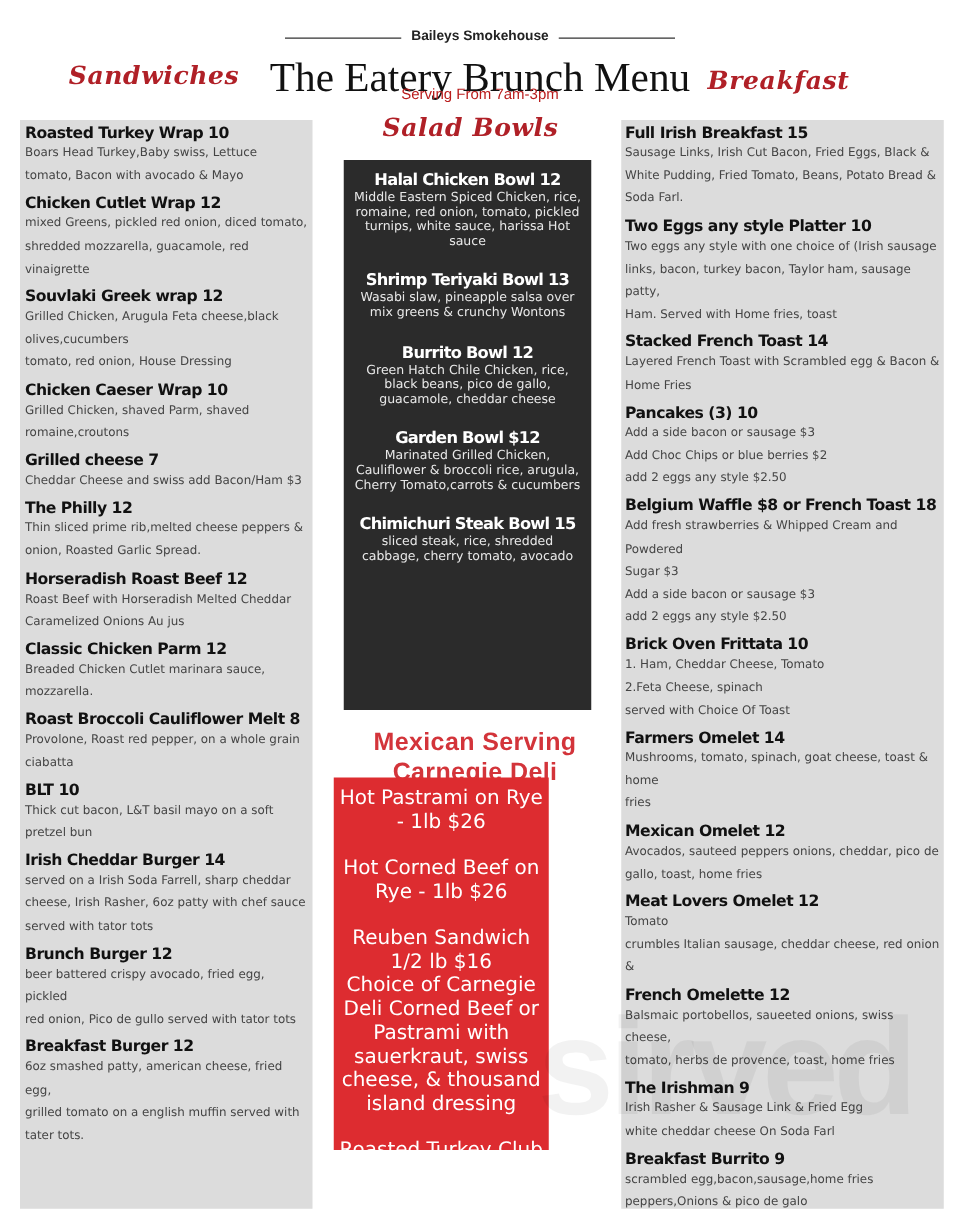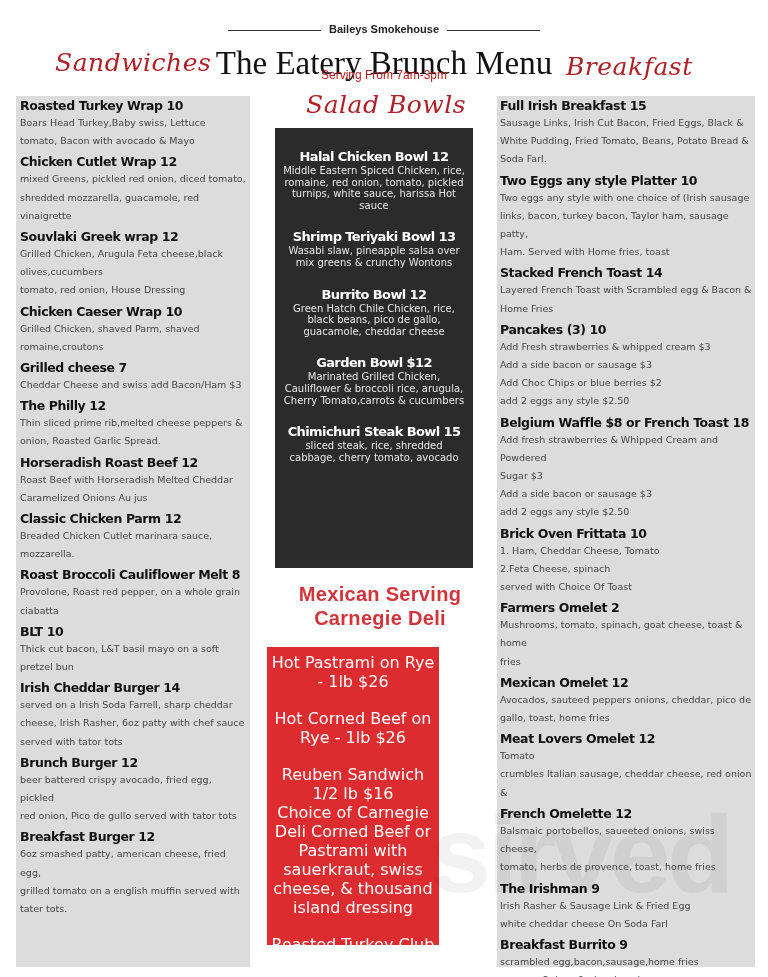--- a/index.html
+++ b/index.html
@@ -7,35 +7,35 @@
       width: 768px; height: 977px; background: #ffffff; position: relative; overflow: hidden;
       font-family: "DejaVu Sans", sans-serif; color: #222;
     }
     .header { position: absolute; left: 0; top: 0; width: 632px; height: 92px; }
     .top-line { position: absolute; top: 30px; height: 1px; background: #333; }
     .brand { position: absolute; top: 23px; left: 0; width: 768px; text-align: center; font-family: "Liberation Sans", sans-serif; font-weight: bold; font-size: 11px; color: #222; }
     .brand span { background: #fff; padding: 0 8px; }
     .title { position: absolute; top: 46px; left: 0; width: 768px; text-align: center; font-family: "Liberation Serif", serif; font-size: 33px; color: #111; line-height: 34px; }
     .serving { position: absolute; top: 68px; left: 0; width: 768px; text-align: center; font-family: "Liberation Sans", sans-serif; font-size: 12px; color: #b91c1c; }
     .script {
-      position: absolute; font-family: "DejaVu Serif", serif; font-style: italic; font-weight: normal;
-      color: #b02027; font-size: 25px; letter-spacing: 0.5px;
+      position: absolute; font-family: "DejaVu Serif", serif; font-style: italic; font-weight: bold;
+      color: #b02027; font-size: 20px; letter-spacing: 0.5px;
     }
     .col { position: absolute; background: #dcdcdc; }
     .col-left { left: 16px; top: 96px; width: 234px; height: 871px; padding: 0 4px; box-sizing: border-box; }
     .col-right { left: 497px; top: 96px; width: 258px; height: 871px; padding: 0 3px; box-sizing: border-box; }
     .item-name { font-family: "DejaVu Sans", sans-serif; font-weight: bold; font-size: 12.5px; color: #111; margin-top: 3px; line-height: 17px; letter-spacing: -0.4px; }
     .item-desc { font-family: "DejaVu Sans", sans-serif; font-size: 9.5px; color: #444; line-height: 18.2px; }
     .col-left .item-name:first-child, .col-right .item-name:first-child { margin-top: 1px; }
-    .bowls { position: absolute; left: 275px; top: 128px; width: 198px; height: 440px; background: #2b2b2b; color: #fff; text-align: center; box-sizing: border-box; padding-top: 20px; }
+    .bowls { position: absolute; left: 275px; top: 128px; width: 198px; height: 440px; background: #2b2b2b; color: #fff; text-align: center; box-sizing: border-box; padding-top: 8px; }
     .bowl { margin-bottom: 17px; }
     .bowl-name { font-weight: bold; font-size: 13px; letter-spacing: -0.6px; line-height: 17px; }
     .bowl-desc { font-size: 10px; line-height: 11.6px; color: #e8e8e8; padding: 0 6px; }
     .proud { position: absolute; left: 265px; top: 582px; width: 230px; text-align: center; font-family: "Liberation Sans", sans-serif; font-weight: bold; font-size: 20px; color: #d3343a; line-height: 24px; letter-spacing: 0.3px; }
-    .deli { position: absolute; left: 267px; top: 647px; width: 172px; height: 298px; background: #dd2c30; color: #fff; text-align: center; box-sizing: border-box; padding-top: 6px; }
+    .deli { position: absolute; left: 267px; top: 622px; width: 172px; height: 298px; background: #dd2c30; color: #fff; text-align: center; box-sizing: border-box; padding-top: 6px; }
     .deli-item { margin-bottom: 18px; }
     .watermark { position: absolute; left: 430px; top: 790px; font-family: "Liberation Sans", sans-serif; font-size: 110px; font-weight: bold; color: rgba(0,0,0,0.05); letter-spacing: -4px; pointer-events: none; }
   </style>
 </head>
 <body>
 
 <div class="header">
   <div class="top-line" style="left:228px;width:312px;"></div>
   <div class="brand"><span>Baileys Smokehouse</span></div>
   <div class="title">The Eatery Brunch Menu</div>
@@ -141,34 +141,33 @@
     <div class="item-desc">White Pudding, Fried Tomato, Beans, Potato Bread &amp;</div>
     <div class="item-desc">Soda Farl.</div>
     <div class="item-name">Two Eggs any style Platter 10</div>
     <div class="item-desc">Two eggs any style with one choice of (Irish sausage</div>
     <div class="item-desc">links, bacon, turkey bacon, Taylor ham, sausage patty,</div>
     <div class="item-desc">Ham. Served with Home fries, toast</div>
     <div class="item-name">Stacked French Toast 14</div>
     <div class="item-desc">Layered French Toast with Scrambled egg &amp; Bacon &amp;</div>
     <div class="item-desc">Home Fries</div>
     <div class="item-name">Pancakes (3) 10</div>
-    <div class="item-desc">Add Fresh strawberries &amp; whipped cream $3</div>
     <div class="item-desc">Add a side bacon or sausage $3</div>
     <div class="item-desc">Add Choc Chips or blue berries $2</div>
     <div class="item-desc">add 2 eggs any style $2.50</div>
     <div class="item-name">Belgium Waffle $8 or French Toast 18</div>
     <div class="item-desc">Add fresh strawberries &amp; Whipped Cream and Powdered</div>
     <div class="item-desc">Sugar $3</div>
     <div class="item-desc">Add a side bacon or sausage $3</div>
     <div class="item-desc">add 2 eggs any style $2.50</div>
     <div class="item-name">Brick Oven Frittata 10</div>
     <div class="item-desc">1. Ham, Cheddar Cheese, Tomato</div>
     <div class="item-desc">2.Feta Cheese, spinach</div>
     <div class="item-desc">served with Choice Of Toast</div>
-    <div class="item-name">Farmers Omelet 2</div>
+    <div class="item-name">Farmers Omelet 14</div>
     <div class="item-desc">Mushrooms, tomato, spinach, goat cheese, toast &amp; home</div>
     <div class="item-desc">fries</div>
     <div class="item-name">Mexican Omelet 12</div>
     <div class="item-desc">Avocados, sauteed peppers onions, cheddar, pico de</div>
     <div class="item-desc">gallo, toast, home fries</div>
     <div class="item-name">Meat Lovers Omelet 12</div>
     <div class="item-desc">Tomato</div>
     <div class="item-desc">crumbles Italian sausage, cheddar cheese, red onion &amp;</div>
     <div class="item-name">French Omelette 12</div>
     <div class="item-desc">Balsmaic portobellos, saueeted onions, swiss cheese,</div>

